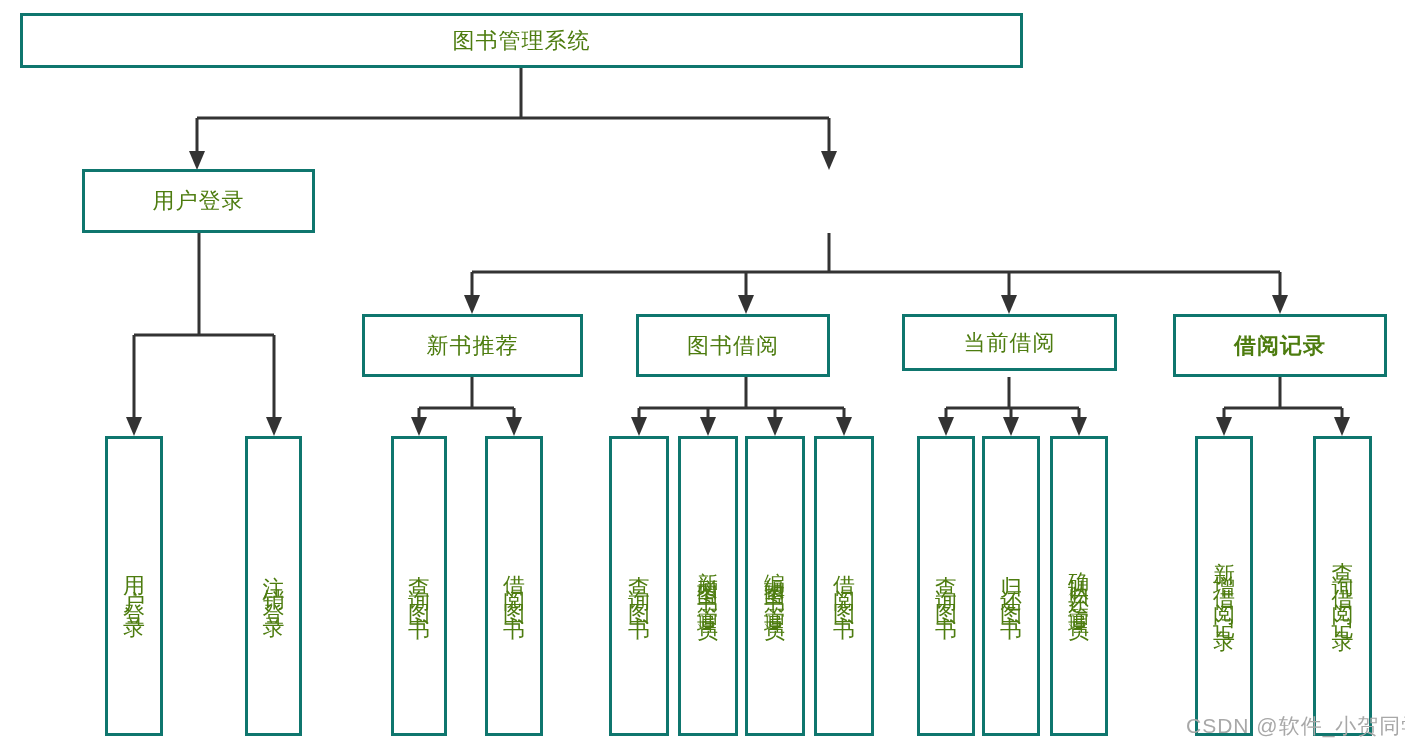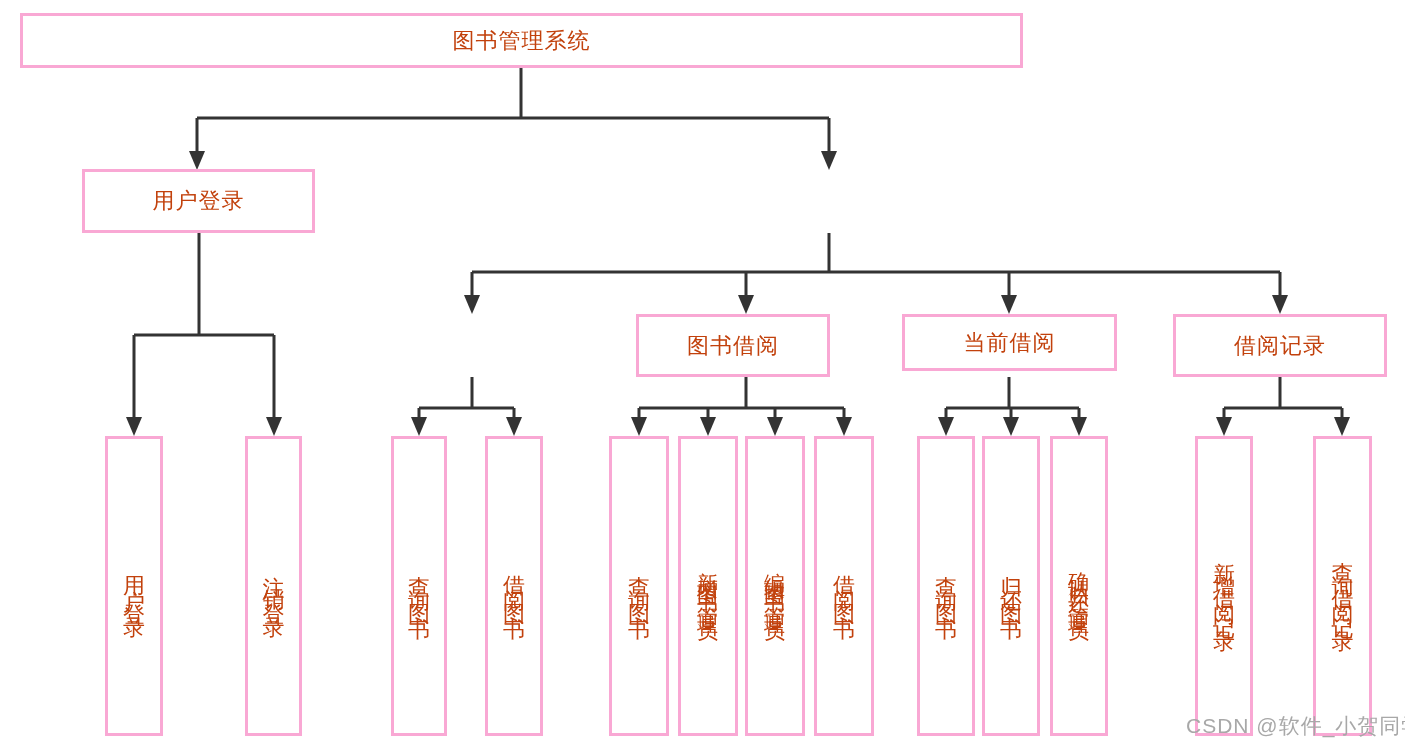--- a/index.html
+++ b/index.html
@@ -10,26 +10,26 @@
     font-family:"Liberation Sans","DejaVu Sans",sans-serif;
     color:#333333;
     overflow:hidden;
   }
   .connectors{
     position:absolute;left:0;top:0;width:1405px;height:747px;z-index:1;
   }
   .node{
     position:absolute;
     box-sizing:border-box;
-    border:3px solid #f9a8d4;
+    border:3px solid #0f766e;
     background:#ffffff;
     display:flex;align-items:center;justify-content:center;
     z-index:2;
     font-size:22px;
-    color:#c2410c;
+    color:#4d7c0f;
     text-align:center;
     letter-spacing:1px;
   }
   .leaf{width:58px;top:436px;height:300px;}
   .leaf > span{
     writing-mode:vertical-rl;
     text-orientation:mixed;
     line-height:1;
     letter-spacing:14px;
     font-size:22px;
@@ -94,27 +94,30 @@
   </svg>
 
   <div class="node" style="left:20px;top:13px;width:1003px;height:55px;">
     <span>图书管理系统</span>
   </div>
 
   <div class="node" style="left:82px;top:169px;width:233px;height:64px;">
     <span>用户登录</span>
   </div>
 
+  <div class="node" style="left:362px;top:314px;width:221px;height:63px;">
+    <span>新书推荐</span>
+  </div>
   <div class="node" style="left:636px;top:314px;width:194px;height:63px;">
     <span>图书借阅</span>
   </div>
   <div class="node" style="left:902px;top:314px;width:215px;height:57px;">
     <span>当前借阅</span>
   </div>
-  <div class="node" style="left:1173px;top:314px;width:214px;height:63px;">
+  <div class="node" style="left:1173px;top:314px;width:214px;height:63px;font-weight:bold;">
     <span>借阅记录</span>
   </div>
 
   <div class="node leaf" style="left:105px;width:58px;">
     <span>用户登录</span>
   </div>
   <div class="node leaf" style="left:245px;width:57px;">
     <span>注销登录</span>
   </div>
 

